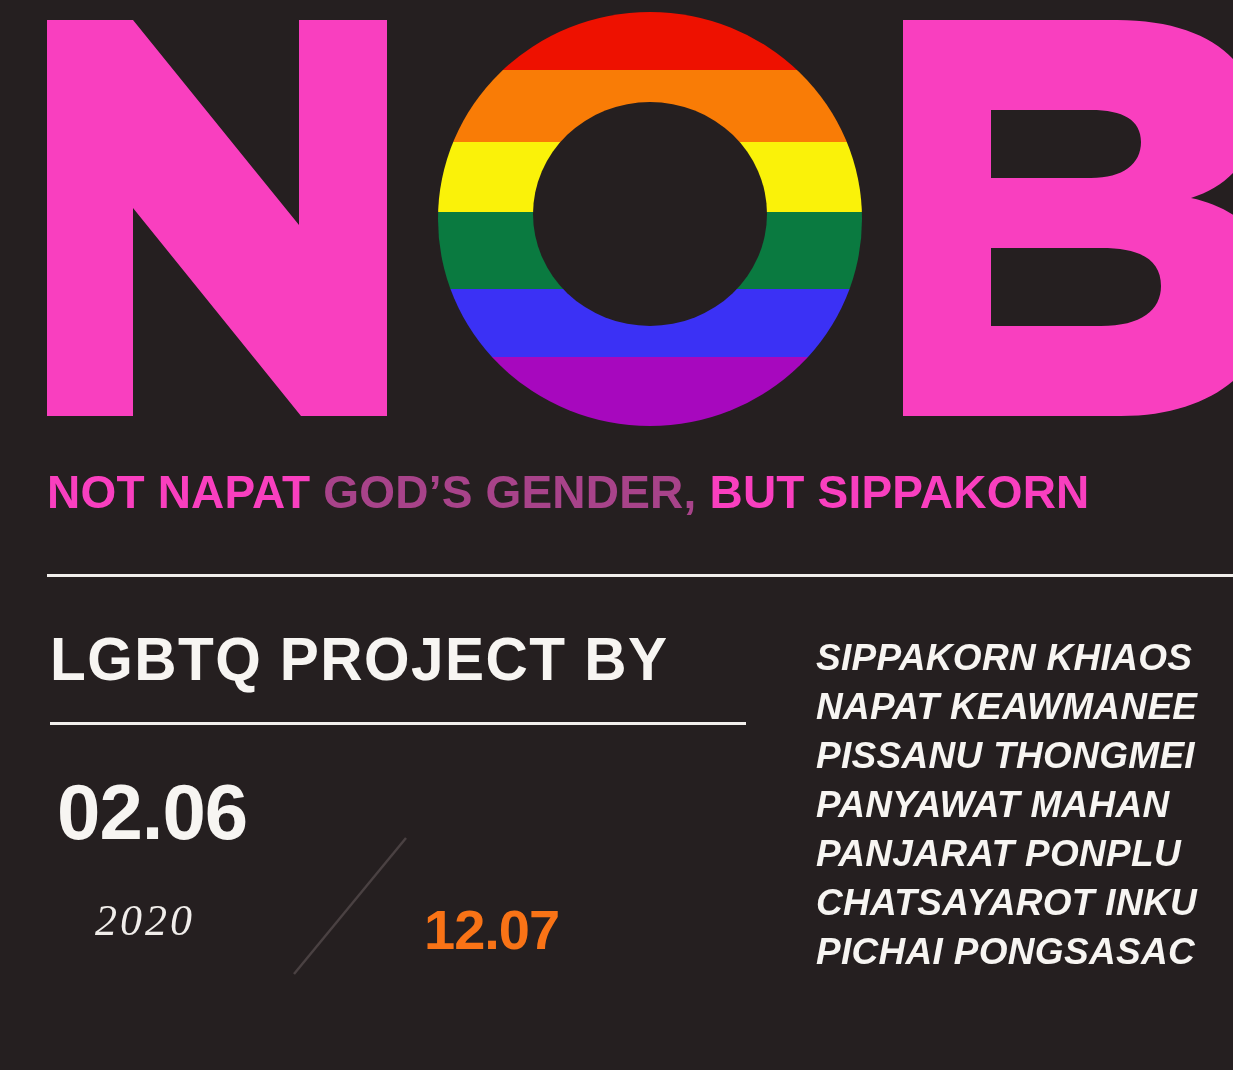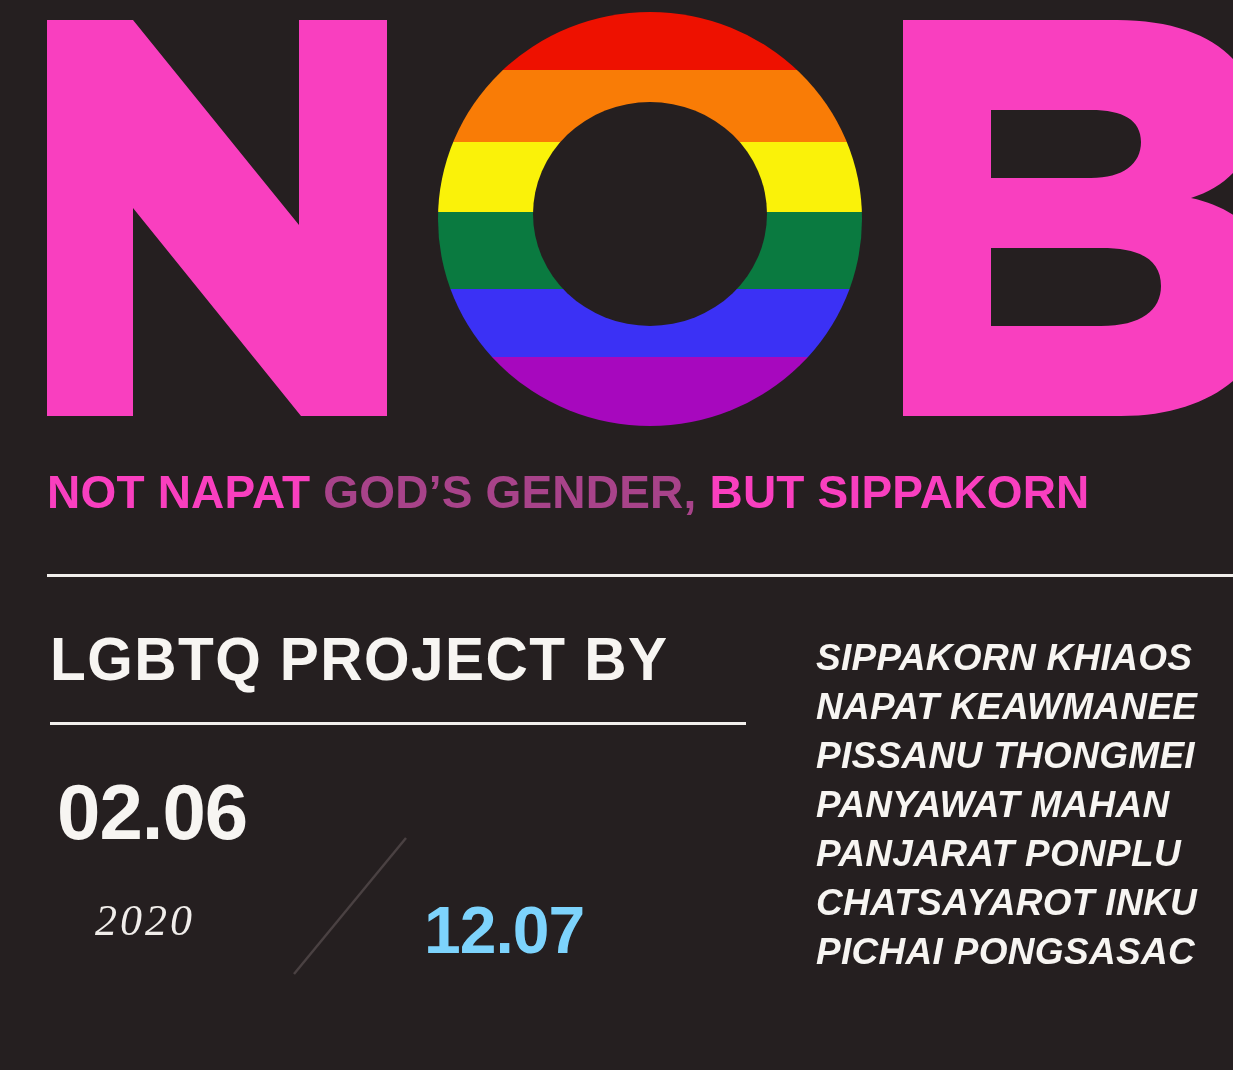--- a/index.html
+++ b/index.html
@@ -136,22 +136,22 @@
     font-size:44px;
     letter-spacing:3px;
     line-height:66px;
     white-space:nowrap;
     margin-left:38px;
   }
   .date-end {
     position:absolute;
     left:424px;
     top:889px;
-    color:#7dd3fc;
-    font-size:66px;
+    color:#f97316;
+    font-size:56px;
     font-weight:bold;
     letter-spacing:-1px;
     line-height:82px;
     white-space:nowrap;
   }
   .date-slash {
     position:absolute;
     left:280px;
     top:830px;
     width:140px;

